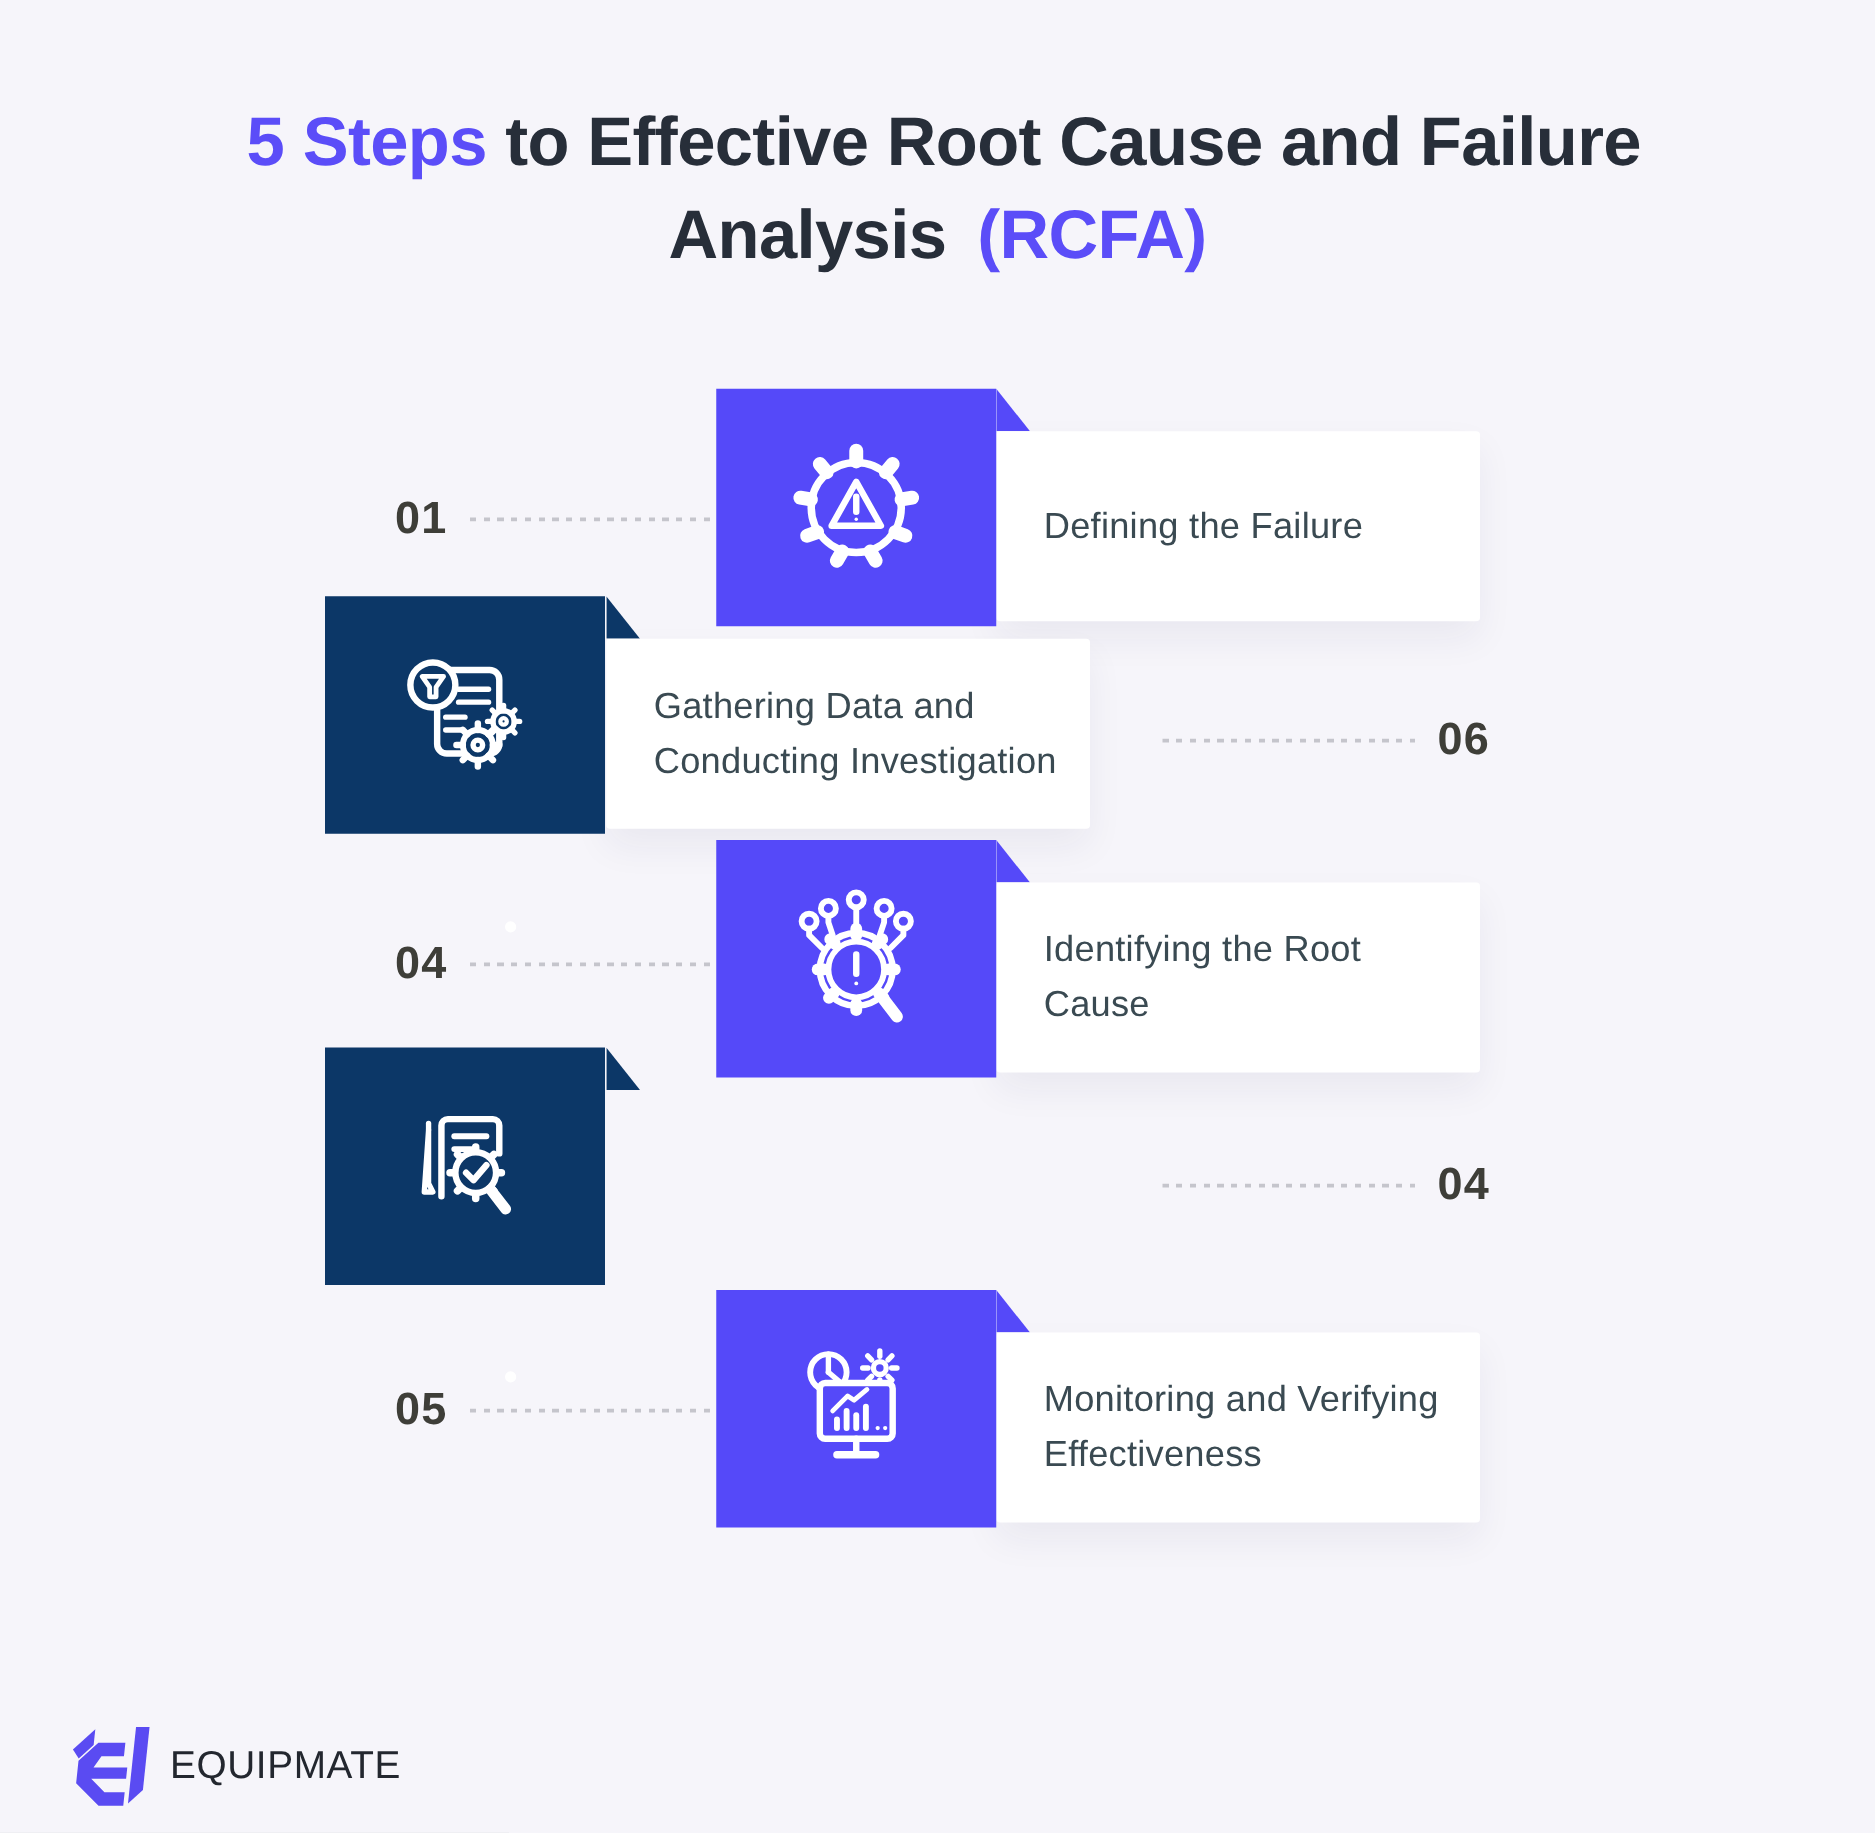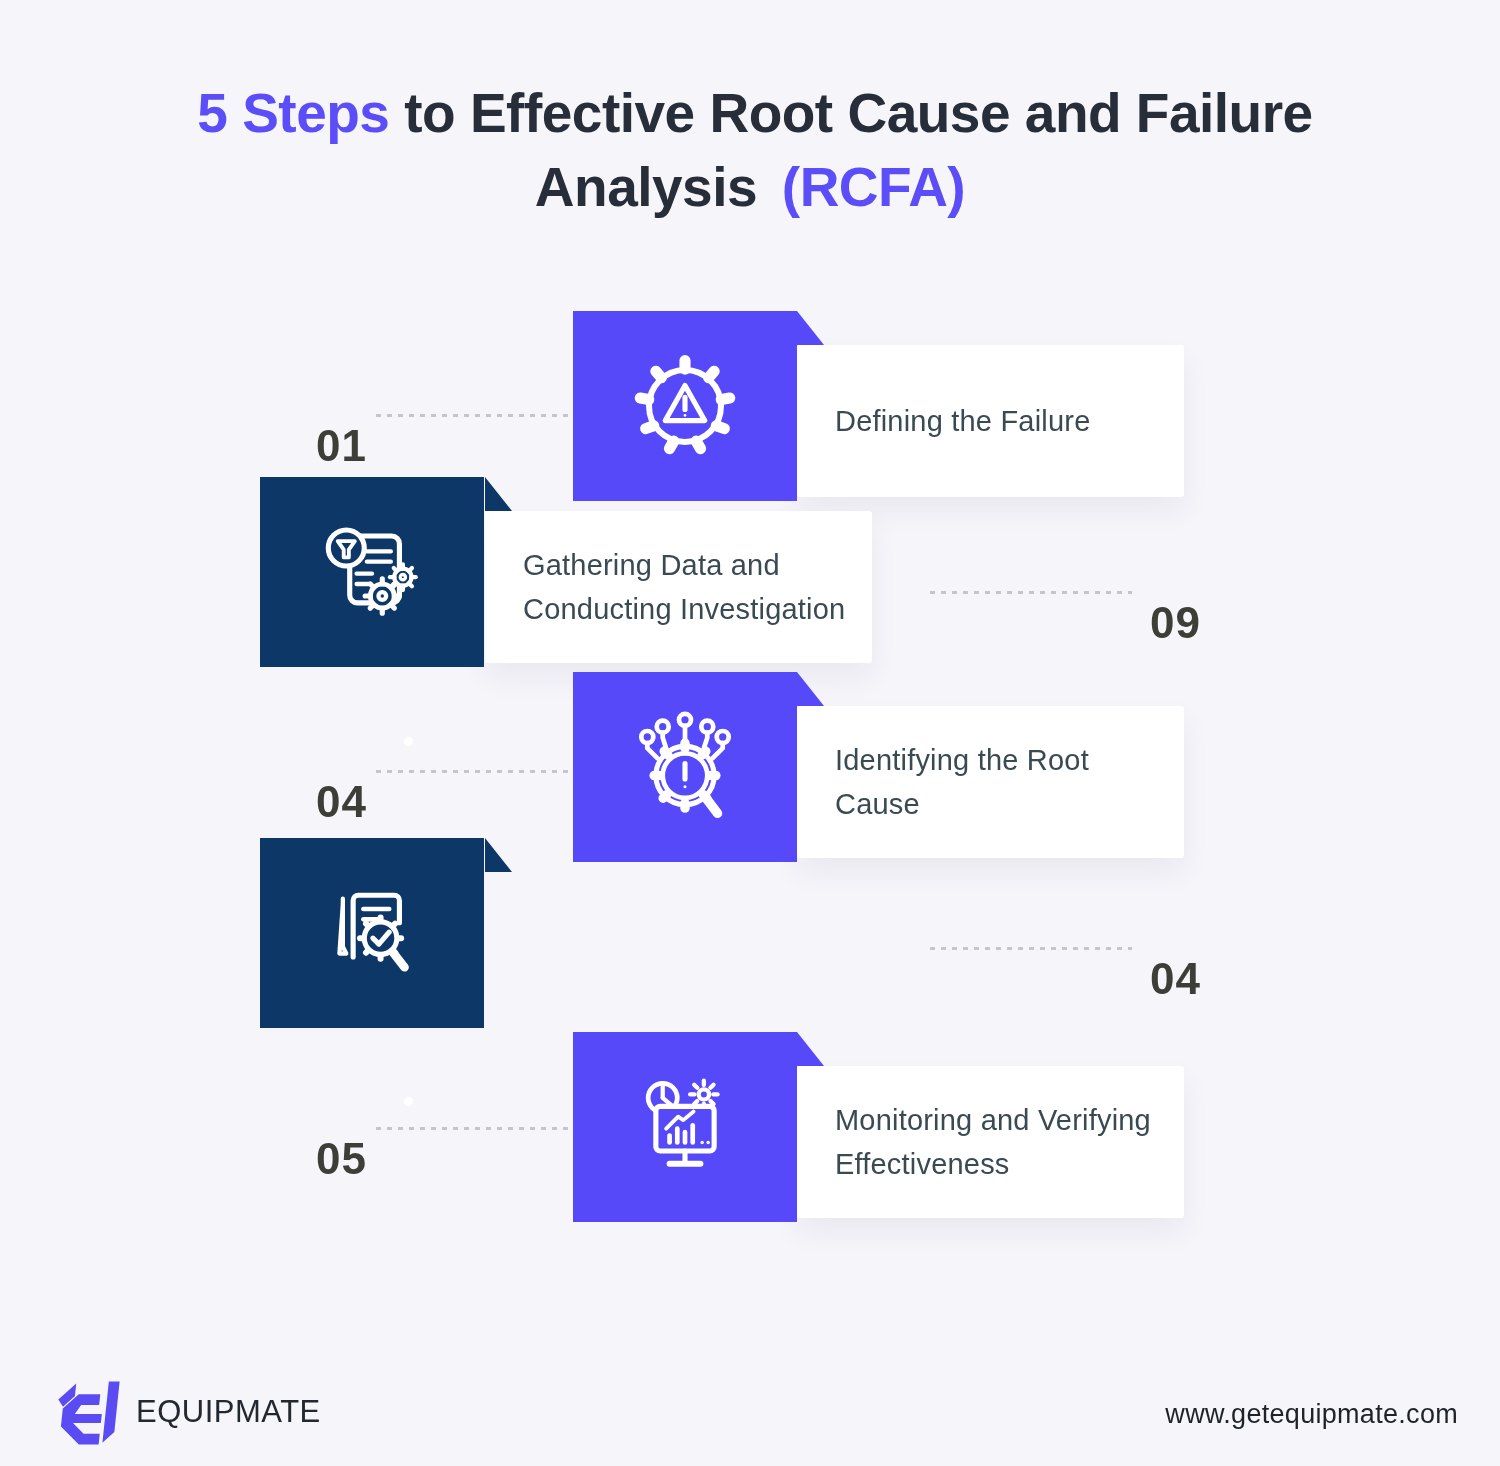--- a/index.html
+++ b/index.html
@@ -34,22 +34,22 @@
   .card{
     position:absolute;width:387px;height:152px;background:#ffffff;border-radius:3px;
     box-shadow:0 14px 30px rgba(40,40,90,0.06);display:flex;align-items:center;
     padding-left:38px;box-sizing:border-box;z-index:1;
   }
   .label{
     font-size:29px;line-height:44px;color:var(--card-text);
     white-space:pre-line;letter-spacing:0.2px;
   }
   .num{
-    position:absolute;font-size:44px;line-height:52px;font-weight:800;
-    color:var(--num);letter-spacing:1px;z-index:2;margin-top:32px;
+    position:absolute;font-size:36px;line-height:52px;font-weight:800;
+    color:var(--num);letter-spacing:1px;z-index:2;
   }
   .dots{
     position:absolute;height:3px;z-index:0;
     background:repeating-linear-gradient(90deg,var(--dots) 0 5px,transparent 5px 11px);
   }
   
   .r1-box{left:573px;top:311px}.r1-fold{left:797px;top:311px}.r1-card{left:797px;top:345px}
   .r1-num{left:316px;top:388px}.r1-dots{left:376px;top:414px;width:196px}
   .r2-box{left:260px;top:477px}.r2-fold{left:485px;top:477px}.r2-card{left:485px;top:511px}
   .r2-num{left:1150px;top:565px}.r2-dots{left:930px;top:591px;width:202px}
@@ -148,21 +148,21 @@
         <circle cx="106" cy="76" r="3" stroke-width="4"></circle>
       </g>
     </svg>
   </div>
   <div class="fold navy r2-fold"></div>
   <div class="card r2-card">
     <span class="label">Gathering Data and
 Conducting Investigation</span>
   </div>
   <div class="dots r2-dots"></div>
-  <div class="num r2-num">09</div>
+  <div class="num r2-num">06</div>
 
   <div class="num r3-num">04</div>
   <div class="dots r3-dots"></div>
   <div class="box purple r3-box">
     <svg width="120" height="120" viewBox="0 0 140 140" fill="none" stroke="#fff" stroke-linecap="round" stroke-linejoin="round">
       <g stroke-width="5.5">
         <polyline points="38,60 26,48 26,42"></polyline>
           <circle cx="26" cy="35" r="7"></circle>
         <polyline points="48,48 44,36 44,30"></polyline>
           <circle cx="44" cy="23" r="7"></circle>
@@ -261,15 +261,14 @@
   <div class="logo-mark">
     <svg width="72" height="76" viewBox="0 0 80 84" fill="#5A4BF2">
       <g transform="skewX(-6) translate(6 0)">
         <path d="M6 26 L24 8 L24 22 L12 34 Z"></path>
         <path d="M52 20 L28 20 L12 36 L12 56 L34 76 L56 76 L56 64 L38 64 L25 52 L56 52 L56 42 L26 42 L32 32 L52 32 Z"></path>
         <path d="M60 6 L72 6 L72 62 L60 74 Z"></path>
       </g>
     </svg>
   </div>
   <div class="brand">EQUIPMATE</div>
-  <div class="url">www.getequipmate.com</div>
 
 </div>
 
 </body></html>

